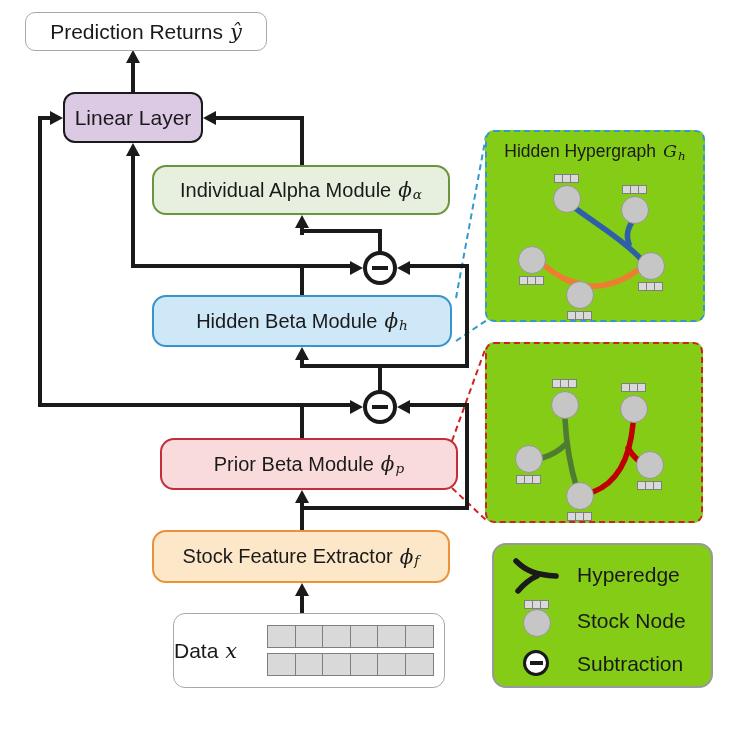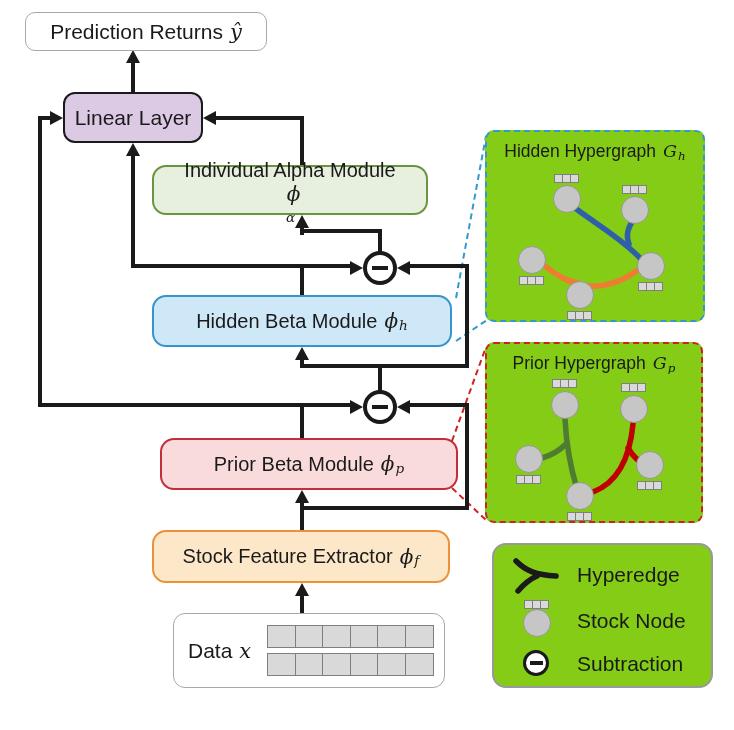--- a/index.html
+++ b/index.html
@@ -104,21 +104,21 @@
 
   <div class="box" style="left:25px;top:12px;width:242px;height:39px;border:1.5px solid #a8a8a8;border-radius:10px;font-size:21px;">
     <span>Prediction Returns</span>
       <span class="sym">ŷ</span>
   </div>
 
   <div class="box" style="left:63px;top:92px;width:140px;height:51px;background:#dcc9e3;border:2.2px solid #1a1a1a;border-radius:12px;font-size:21px;text-align:right;">
     <span>Linear Layer</span>
   </div>
 
-  <div class="box" style="left:152px;top:165px;width:276px;height:50px;background:#e7f0de;border:2.2px solid #69953f;border-radius:14px;font-size:20px;flex-direction:column;">
+  <div class="box" style="left:152px;top:165px;width:298px;height:50px;background:#e7f0de;border:2.2px solid #69953f;border-radius:14px;font-size:20px;">
     <span>Individual Alpha Module</span>
       <span class="sym">ϕ</span>
       <span class="sub">α</span>
   </div>
 
   <div class="box" style="left:152px;top:295px;width:300px;height:52px;background:#cfe8f7;border:2.2px solid #3596cc;border-radius:14px;font-size:20px;text-align:center;">
     <span>Hidden Beta Module</span>
       <span class="sym">ϕ</span>
       <span class="sub">h</span>
   </div>
@@ -128,21 +128,21 @@
       <span class="sym">ϕ</span>
       <span class="sub">p</span>
   </div>
 
   <div class="box" style="left:152px;top:530px;width:298px;height:53px;background:#fce7c9;border:2.2px solid #ec9139;border-radius:14px;font-size:20px;">
     <span>Stock Feature Extractor</span>
       <span class="sym">ϕ</span>
       <span class="sub">f</span>
   </div>
 
-  <div class="box" style="left:173px;top:613px;width:272px;height:75px;border:1.5px solid #a8a8a8;border-radius:12px;font-size:21px;justify-content:flex-start;padding-left:14px;">
+  <div class="box" style="left:173px;top:613px;width:272px;height:75px;border:1.5px solid #a8a8a8;border-radius:12px;font-size:21px;justify-content:flex-start;">
     <span>Data</span>
       <span class="sym">x</span>
     <div class="datagrid">
       <div class="datarow">
           <i></i>
           <i></i>
           <i></i>
           <i></i>
           <i></i>
           <i></i>
@@ -194,23 +194,20 @@
         <i></i>
       </div>
     <div class="cells" style="left:80px;top:179px;">
         <i></i>
         <i></i>
         <i></i>
       </div>
   </div>
 
   <div class="panel" style="left:485px;top:342px;width:218px;height:181px;border:2px dashed #cc2222;">
-    <div class="ptitle">
-      <span>Prior Hypergraph</span><span class="sym">G</span><span class="sub">p</span>
-    </div>
     <svg class="edgesvg" width="218" height="181" viewBox="0 0 218 181">
       <path d="M 78 75 C 79 95, 83 122, 90 145" stroke-width="5.5" fill="none" stroke-linecap="round" stroke="#4e7d32"></path>
       <path d="M 79 100 C 71 108, 62 112, 55 114" stroke-width="5.5" fill="none" stroke-linecap="round" stroke="#4e7d32"></path>
       <path d="M 106 148 C 132 138, 143 112, 146 80" stroke-width="5.5" fill="none" stroke-linecap="round" stroke="#c00000"></path>
       <path d="M 141 104 C 147 114, 152 118, 158 120" stroke-width="5.5" fill="none" stroke-linecap="round" stroke="#c00000"></path>
     </svg>
     <div class="node" style="left:64px;top:47px;"></div>
     <div class="node" style="left:133px;top:51px;"></div>
     <div class="node" style="left:28px;top:101px;"></div>
     <div class="node" style="left:149px;top:107px;"></div>

